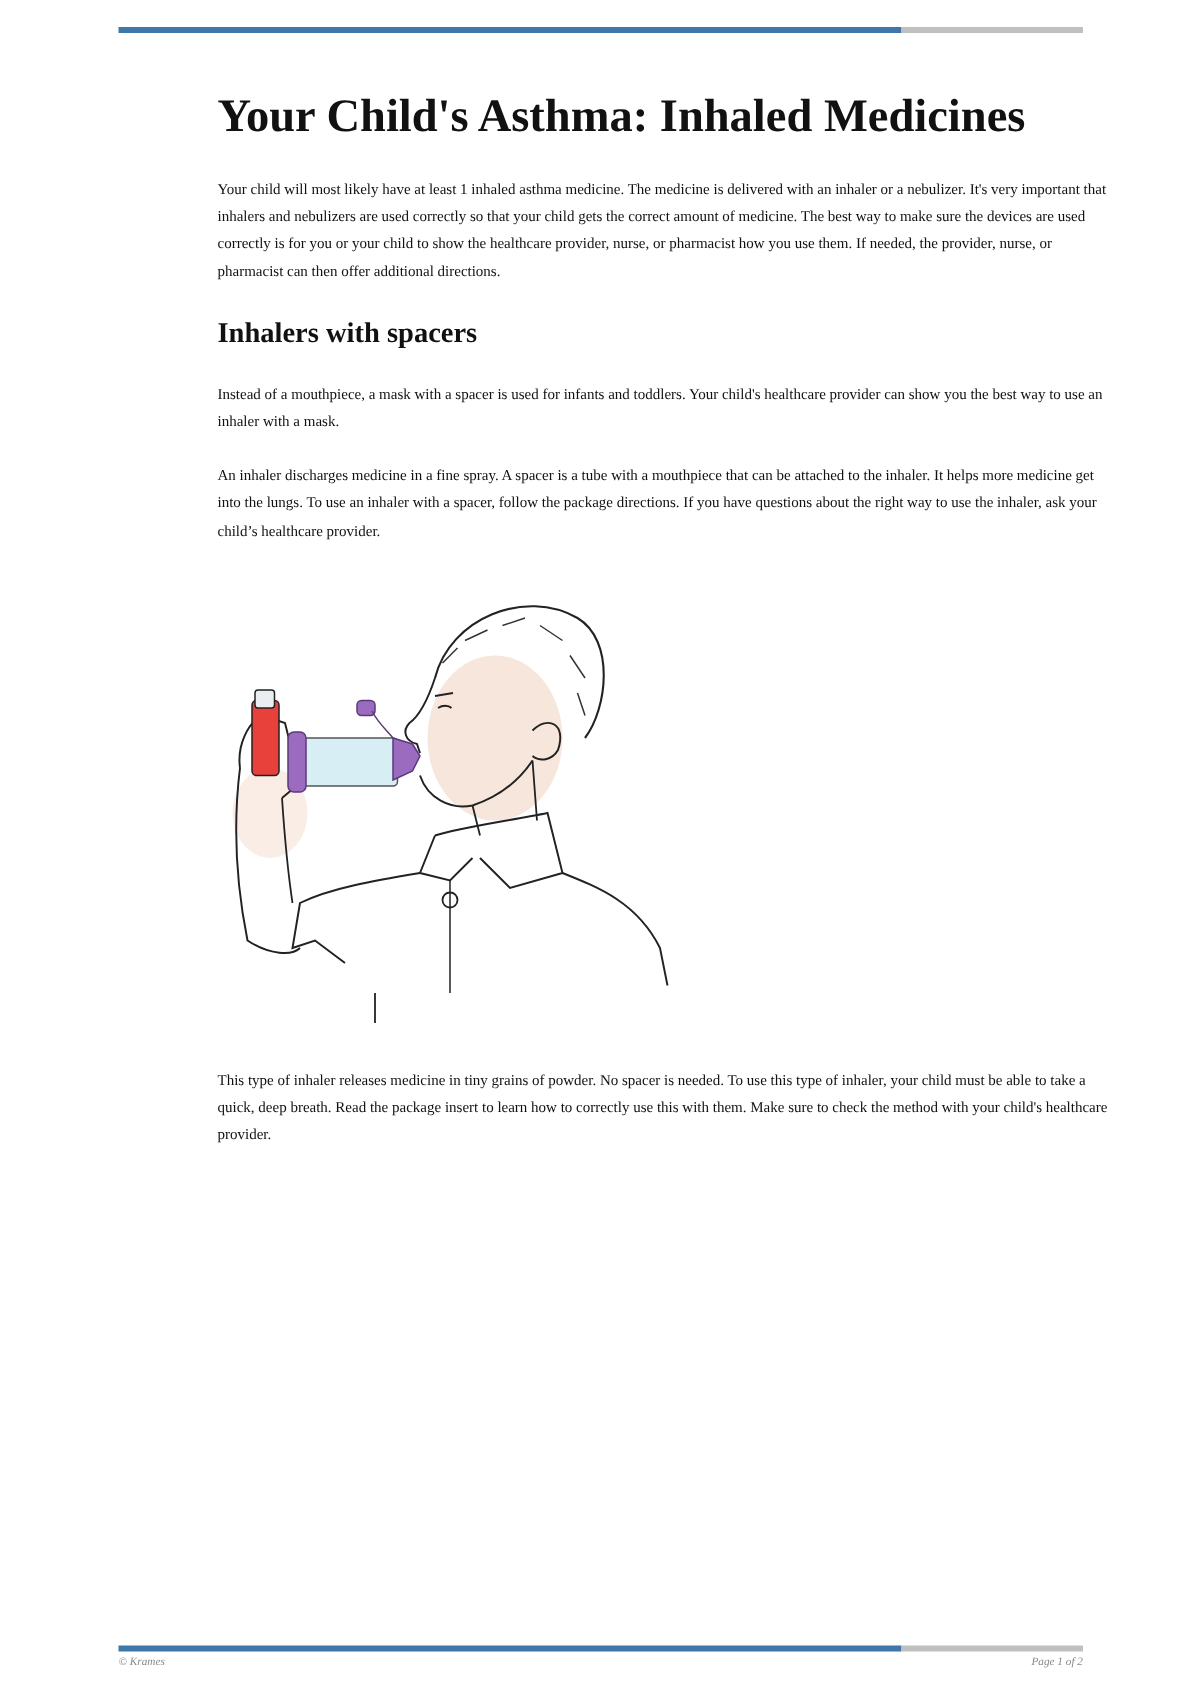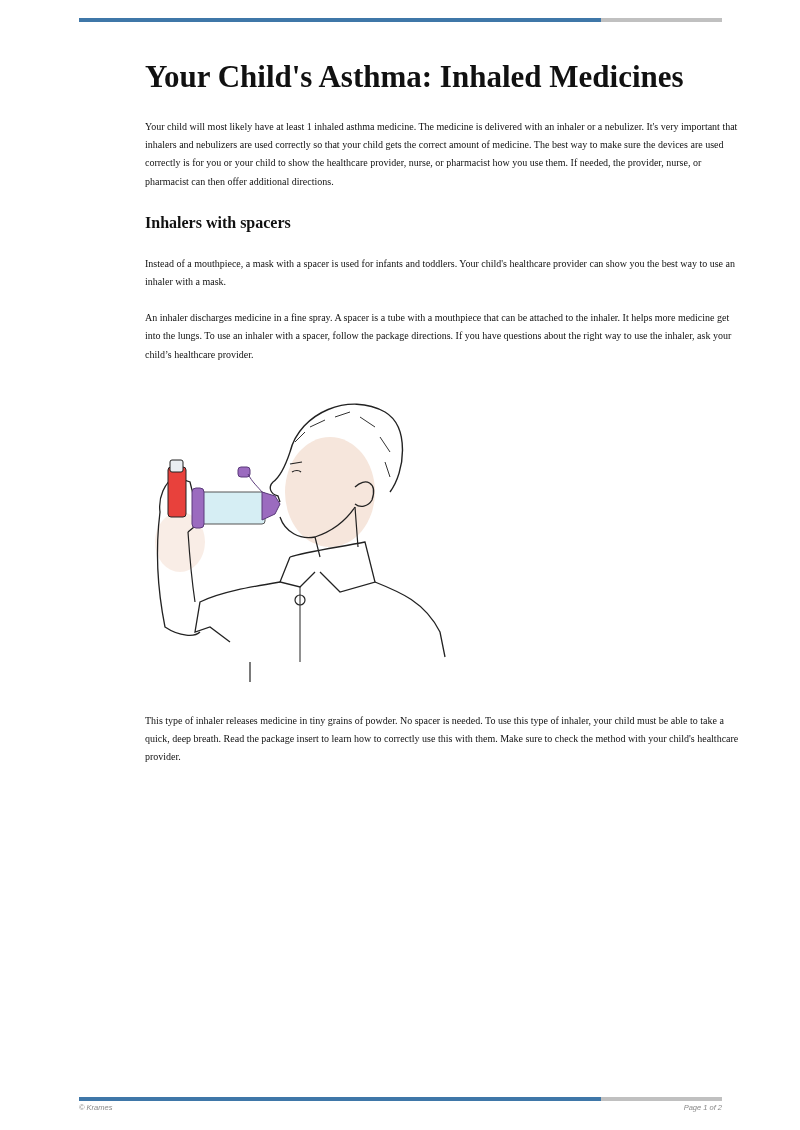--- a/index.html
+++ b/index.html
@@ -2,25 +2,25 @@
 <html><head>
 <meta charset="utf-8">
 <style>
   html, body { margin: 0; padding: 0; background: #ffffff; }
   body { width: 800px; height: 1130px; position: relative; overflow: hidden; font-family: "Liberation Serif", serif; color: #111; }
   .topbar { position: absolute; left: 79px; top: 18px; width: 643px; height: 4px; display: flex; }
   .bar-blue { background: #3f77a8; height: 100%; }
   .bar-gray { background: #c0c0c0; height: 100%; flex: 1; }
   .content { position: absolute; left: 105px; top: 52px; width: 600px; margin-left: 40px; }
   h1 { font-size: 31px; font-weight: bold; margin: 6px 0 22px 0; line-height: 38px; letter-spacing: 0; }
-  h2 { font-size: 16px; font-weight: bold; margin: 0 0 18px 0; line-height: 28px; }
+  h2 { font-size: 19px; font-weight: bold; margin: 0 0 18px 0; line-height: 28px; }
   p { font-size: 10px; line-height: 18.2px; margin: 0 0 18px 0; }
   .illustration { width: 310px; height: 300px; margin: 6px 0 30px -5px; }
   .footbar { position: absolute; left: 79px; top: 1097px; width: 643px; height: 4px; display: flex; }
-  .footer { position: absolute; left: 79px; top: 1103px; width: 643px; display: flex; justify-content: space-between; font-family: Liberation Sans, sans-serif; font-style: italic; font-size: 7.5px; color: #888; }
+  .footer { position: absolute; left: 79px; top: 1103px; width: 643px; display: flex; justify-content: space-between; font-family: Liberation Serif, serif; font-style: italic; font-size: 7.5px; color: #888; }
 </style>
 </head>
 <body>
 
 <div class="topbar">
   <div class="bar-blue" style="width:522px"></div>
   <div class="bar-gray"></div>
 </div>
 
 <div class="content">

